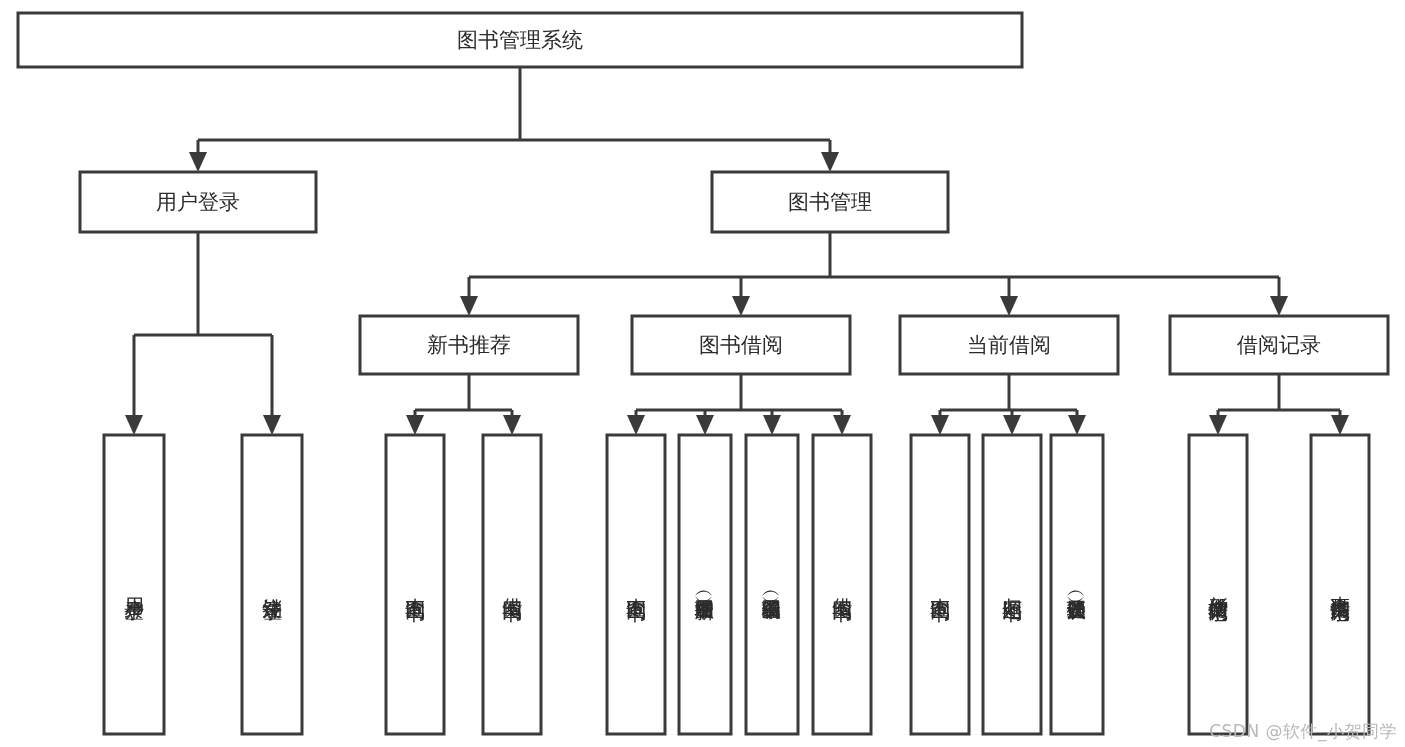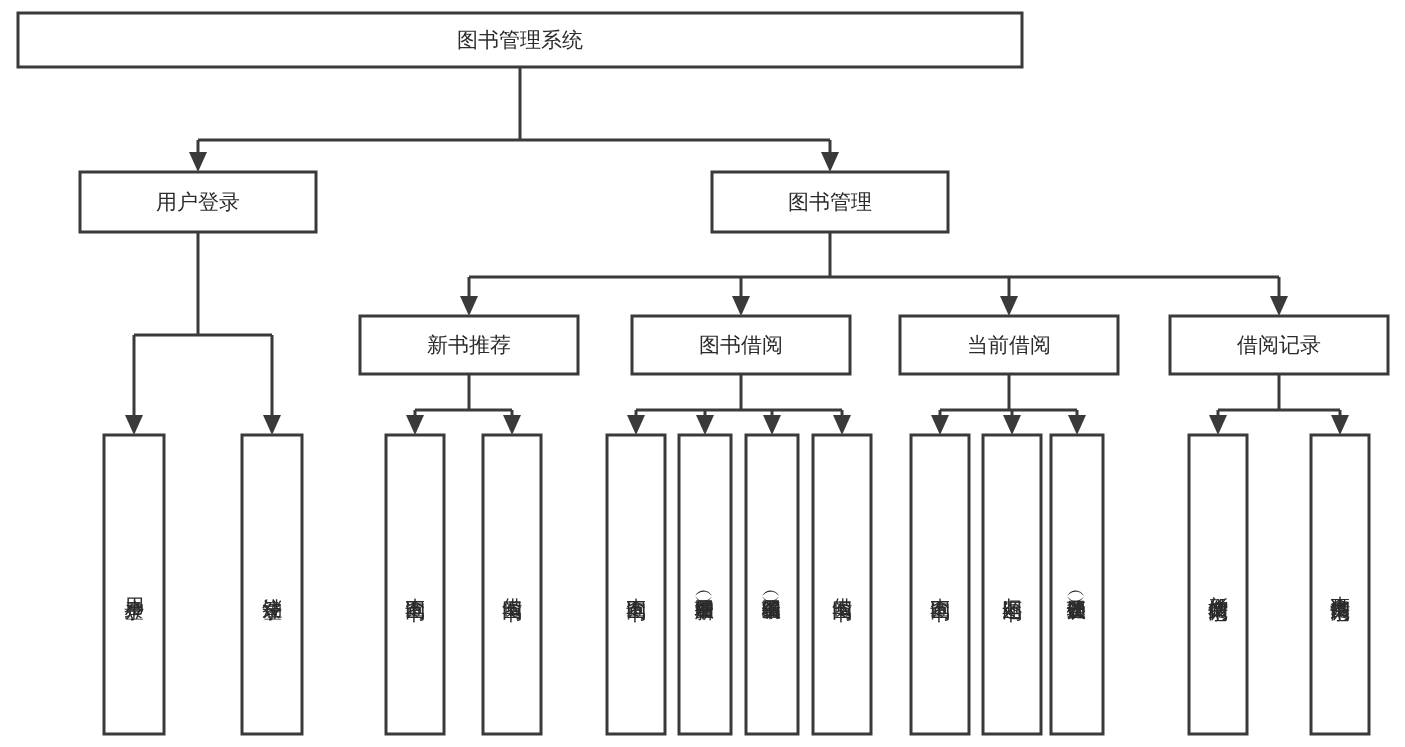--- a/index.html
+++ b/index.html
@@ -148,13 +148,14 @@
         <div class="leaf-text" style="font-size: 19px; letter-spacing: 0px;">确认归还（管理员）</div>
       </div>
       <div class="leaf-wrap" style="left: 1189px; top: 435px; width: 58px; height: 299px;">
         <div class="leaf-text">新增借阅记录</div>
       </div>
       <div class="leaf-wrap" style="left: 1311px; top: 435px; width: 58px; height: 299px;">
         <div class="leaf-text">查询借阅记录</div>
       </div>
     </div>
 
+  <div class="watermark">CSDN @软件_小贺同学</div>
 </div>
 
 </body></html>

